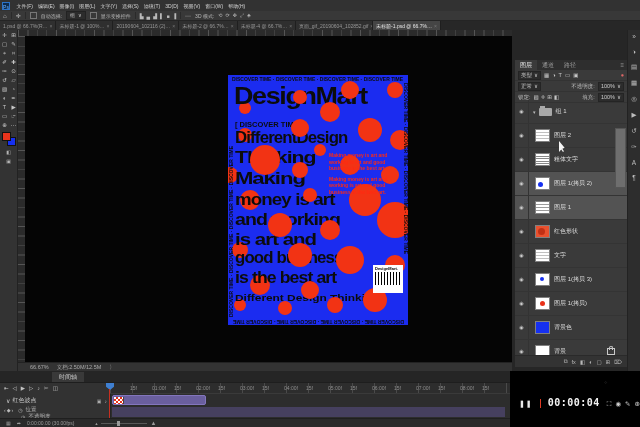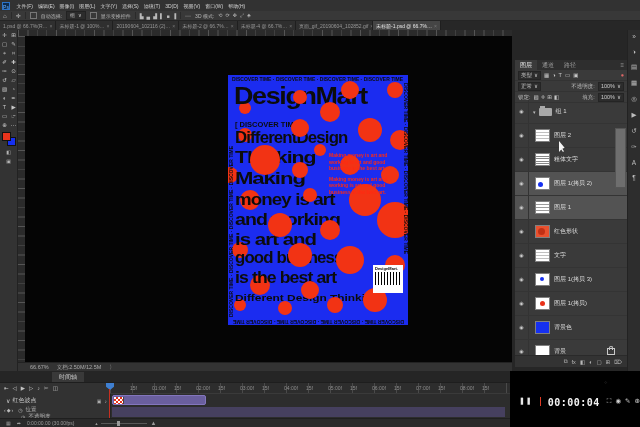--- a/index.html
+++ b/index.html
@@ -125,21 +125,21 @@
   #tl-playhead-head{position:absolute;left:106px;top:12px;width:8px;height:7px;background:#3f7fd0;
     clip-path:polygon(0 0,100% 0,100% 55%,50% 100%,0 55%)}
   #tl-playhead-line{position:absolute;left:109px;top:18px;width:1px;height:29px;background:#c62f20}
   #tl-bottom{position:absolute;left:0;right:0;bottom:0;height:9px;background:#2a2a2a;border-top:1px solid #1f1f1f;
     display:flex;align-items:center;gap:6px;font-size:5px;color:#9a9a9a;padding-left:6px;box-sizing:border-box}
   #tl-zoom{display:flex;align-items:center;gap:3px;margin-left:14px}
   #tl-zoom .ztrack{width:46px;height:1px;background:#585858;position:relative}
   #tl-zoom .zthumb{position:absolute;left:16px;top:-2px;width:3px;height:5px;background:#9a9a9a}
   
   #recorder{position:absolute;left:510px;top:371px;width:130px;height:56px;background:#000}
-  #rec-row{position:absolute;left:0;top:26px;right:0;display:flex;align-items:flex-start;gap:7px;padding-left:9px}
+  #rec-row{position:absolute;left:0;top:26px;right:0;display:flex;align-items:flex-end;gap:7px;padding-left:9px}
   #rec-pause{font-size:7px;color:#e8e8e8;letter-spacing:1px}
   #rec-stop{width:9px;height:9px;background:#e03a24}
   #rec-time{font-family:"DejaVu Sans Mono",monospace;font-weight:bold;font-size:10px;color:#f2f2f2;letter-spacing:0.5px}
   .rec-icon{font-size:6.5px;color:#cfcfcf}
   #rec-dots{position:absolute;right:32px;top:8px;font-size:5px;color:#555}
   
   #cursor{position:absolute;left:559px;top:141px;width:8px;height:11px;background:#f5f5f5;z-index:50;
     clip-path:polygon(0 0,0 100%,28% 78%,50% 100%,62% 93%,42% 70%,70% 62%);filter:drop-shadow(0 0 1px #000)}
 </style>
 </head>

